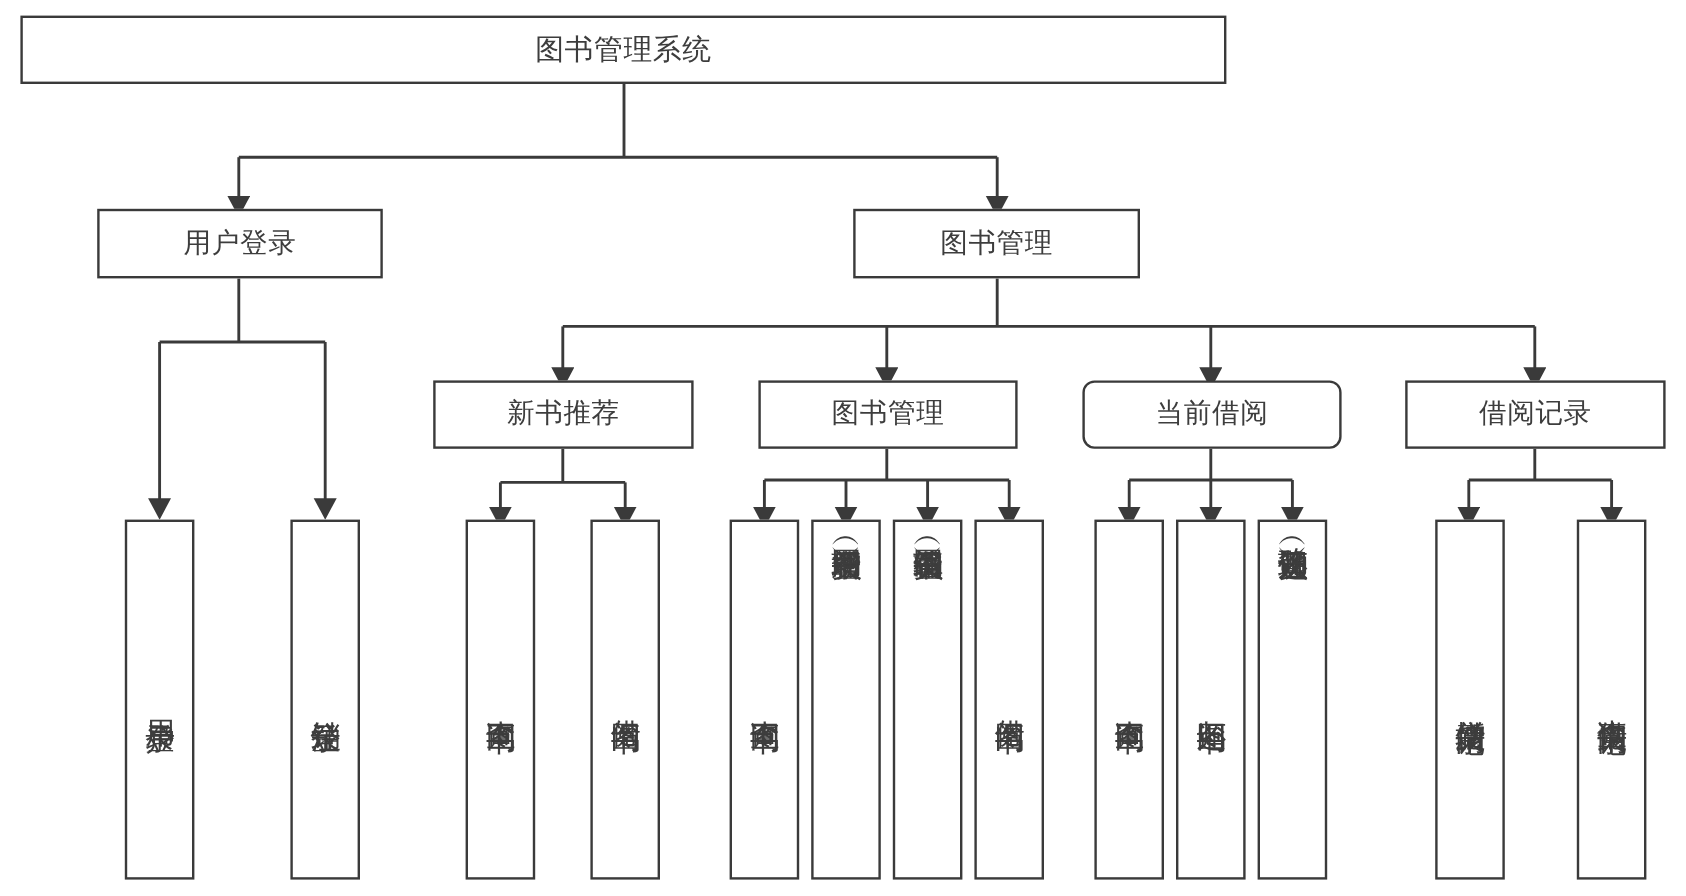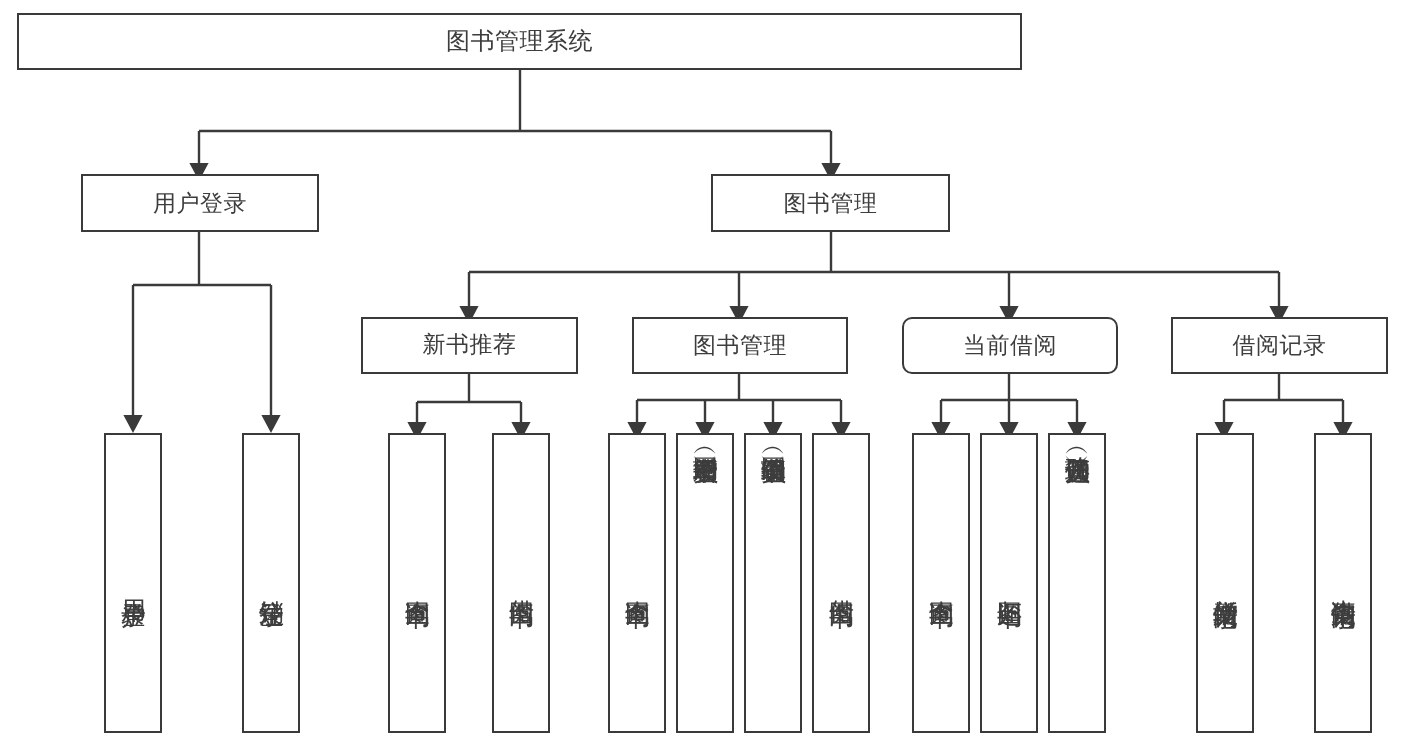--- a/index.html
+++ b/index.html
@@ -146,21 +146,21 @@
     <span class="label">图书管理系统</span>
   </div>
 
   <div class="node horiz" style="left:81px; top:174px; width:238px; height:58px;">
     <span class="label">用户登录</span>
   </div>
   <div class="node horiz" style="left:711px; top:174px; width:239px; height:58px;">
     <span class="label">图书管理</span>
   </div>
 
-  <div class="node horiz" style="left:361px; top:317px; width:217px; height:57px;font-family:Liberation Serif, serif;">
+  <div class="node horiz" style="left:361px; top:317px; width:217px; height:57px;">
     <span class="label">新书推荐</span>
   </div>
   <div class="node horiz" style="left:632px; top:317px; width:216px; height:57px;">
     <span class="label">图书管理</span>
   </div>
   <div class="node horiz" style="left:902px; top:317px; width:216px; height:57px;border-radius:10px;">
     <span class="label">当前借阅</span>
   </div>
   <div class="node horiz" style="left:1171px; top:317px; width:217px; height:57px;">
     <span class="label">借阅记录</span>

